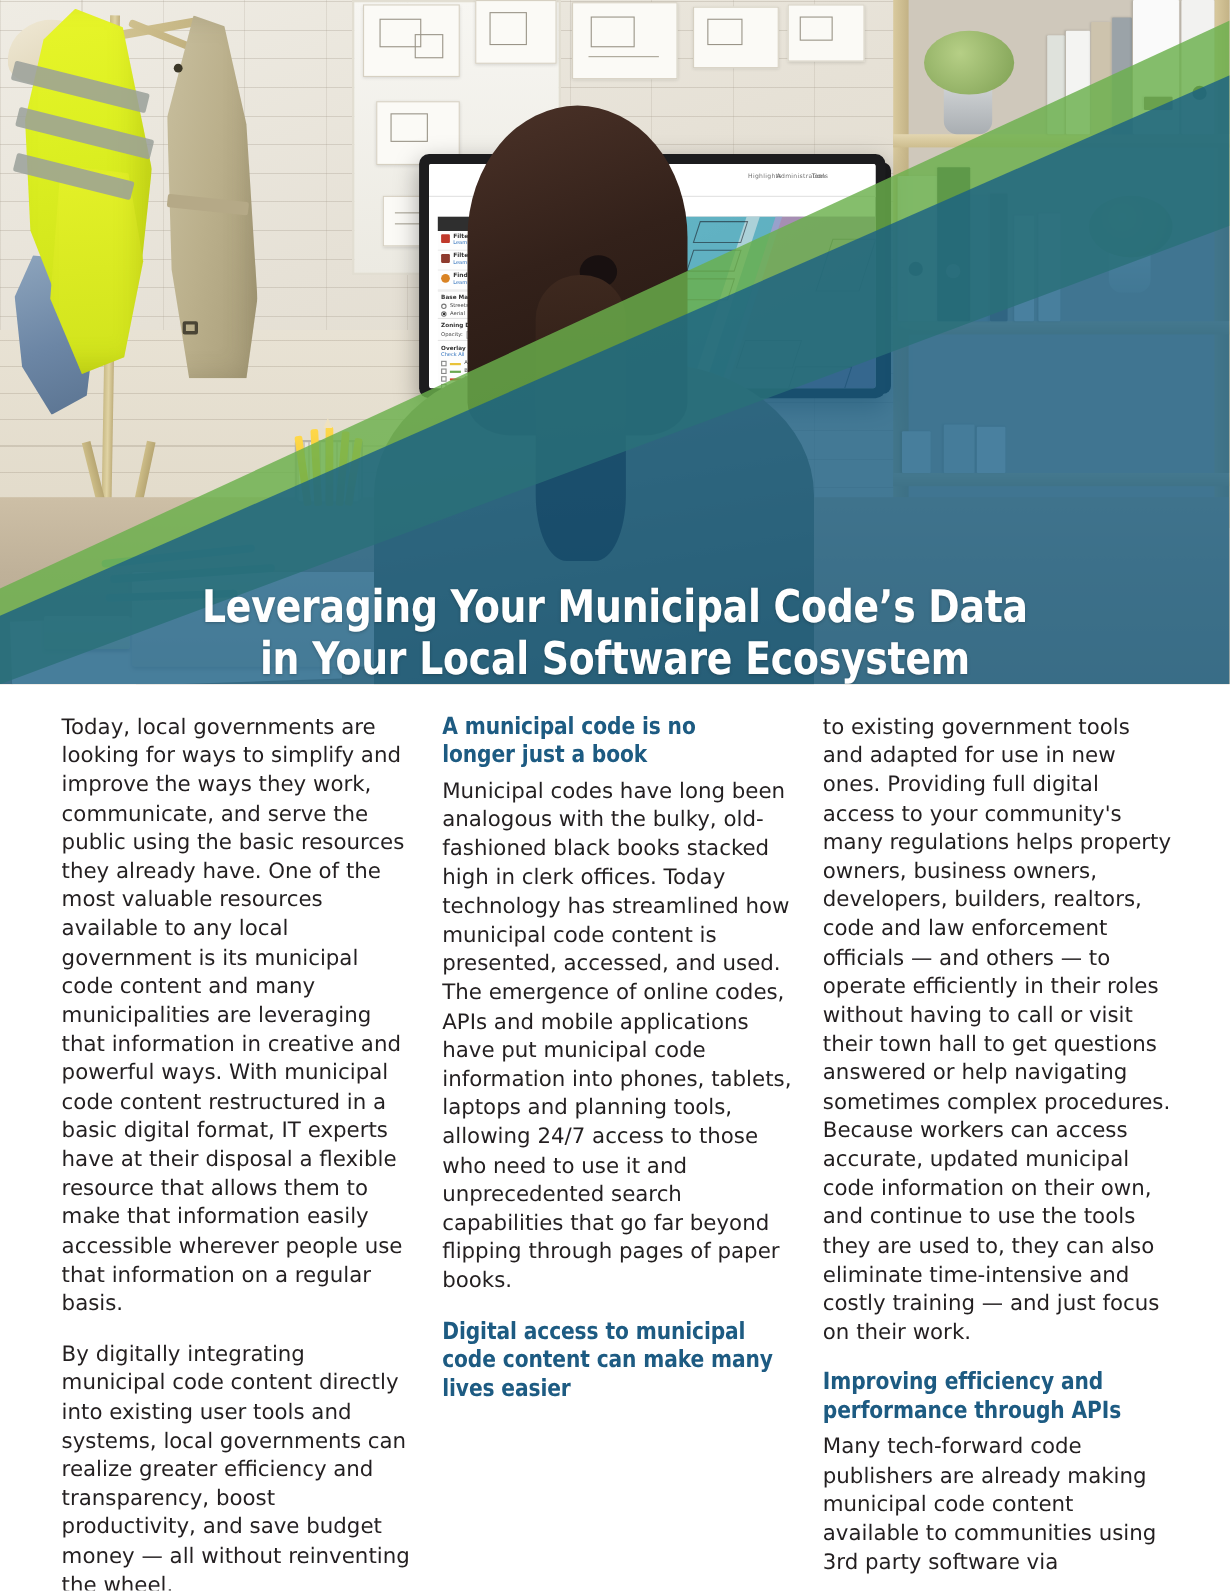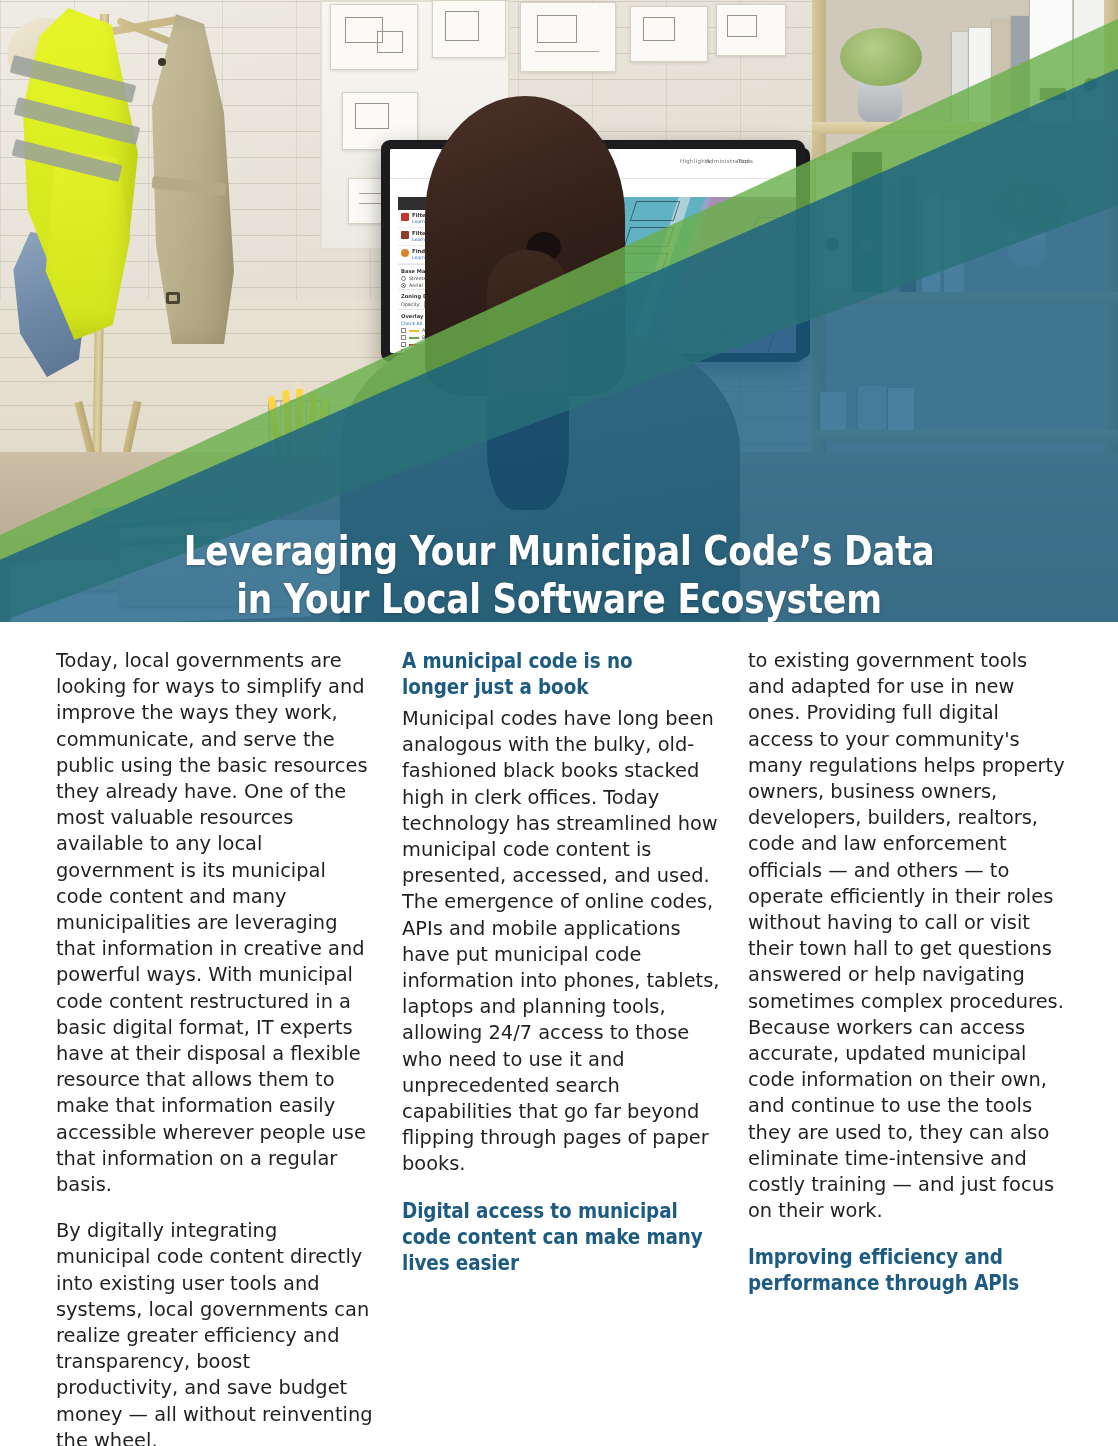--- a/index.html
+++ b/index.html
@@ -589,15 +589,16 @@
 
   <div class="col">
     <h2>A municipal code is no longer just a book</h2>
     <p>Municipal codes have long been analogous with the bulky, old-fashioned black books stacked high in clerk offices. Today technology has streamlined how municipal code content is presented, accessed, and used. The emergence of online codes, APIs and mobile applications have put municipal code information into phones, tablets, laptops and planning tools, allowing 24/7 access to those who need to use it and unprecedented search capabilities that go far beyond flipping through pages of paper books.</p>
     <h2 class="spaced">Digital access to municipal code content can make many lives easier</h2>
   </div>
 
   <div class="col">
     <p>to existing government tools and adapted for use in new ones. Providing full digital access to your community's many regulations helps property owners, business owners, developers, builders, realtors, code and law enforcement officials — and others — to operate efficiently in their roles without having to call or visit their town hall to get questions answered or help navigating sometimes complex procedures. Because workers can access accurate, updated municipal code information on their own, and continue to use the tools they are used to, they can also eliminate time-intensive and costly training — and just focus on their work.</p>
     <h2 class="spaced">Improving efficiency and performance through APIs</h2>
+    <p>Many tech-forward code publishers are already making municipal code content available to communities using 3rd party software via</p>
   </div>
 
 </div>
 
 </body></html>

